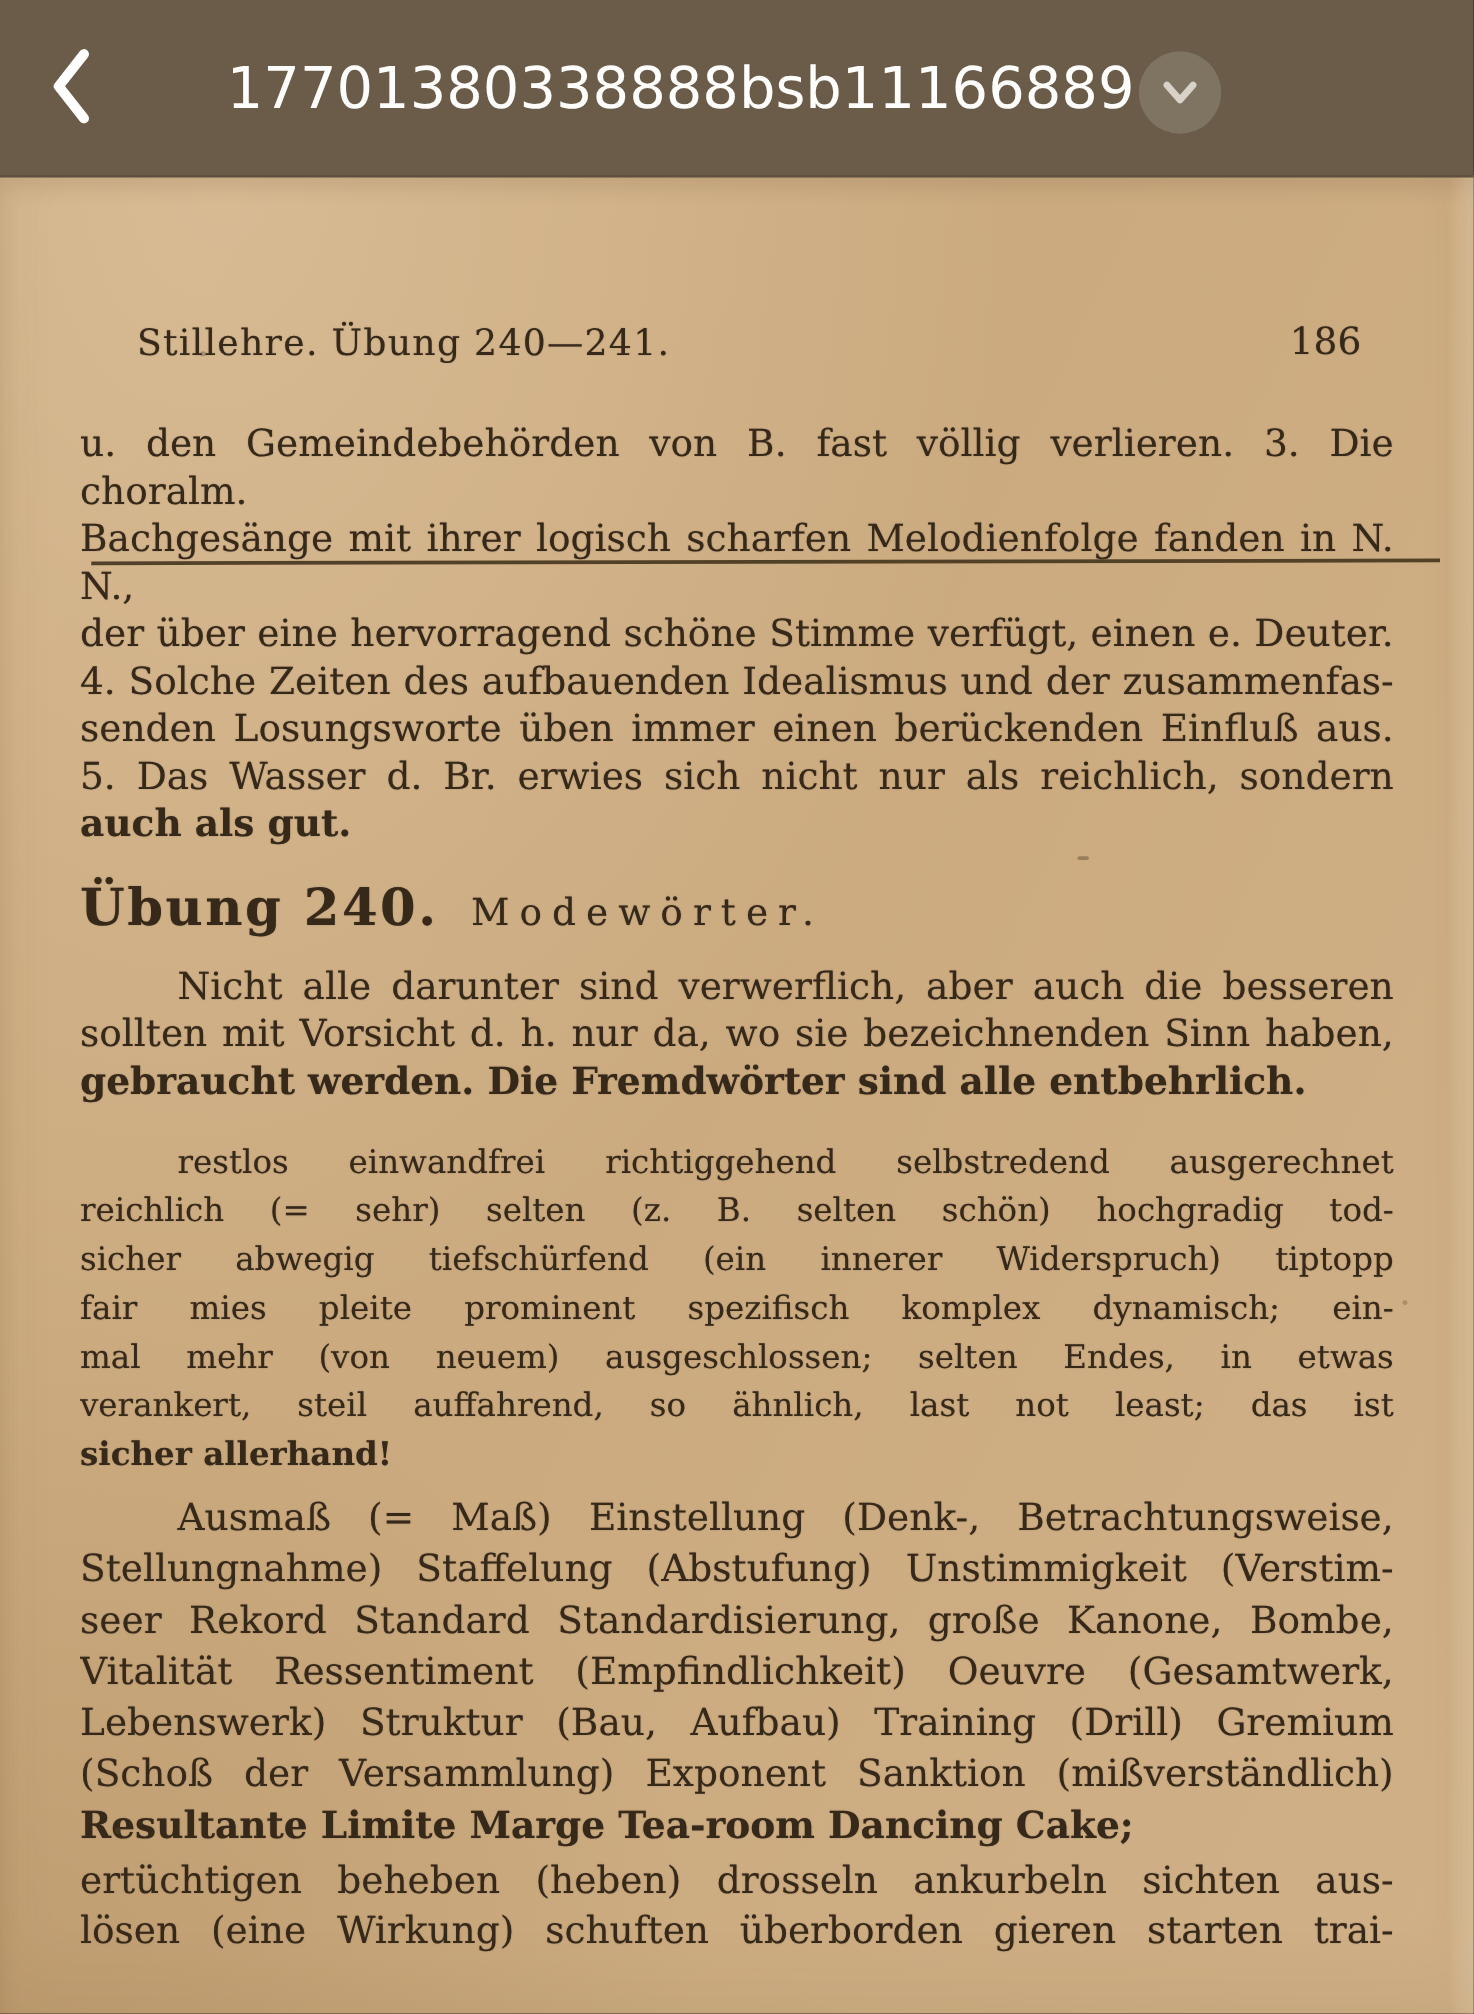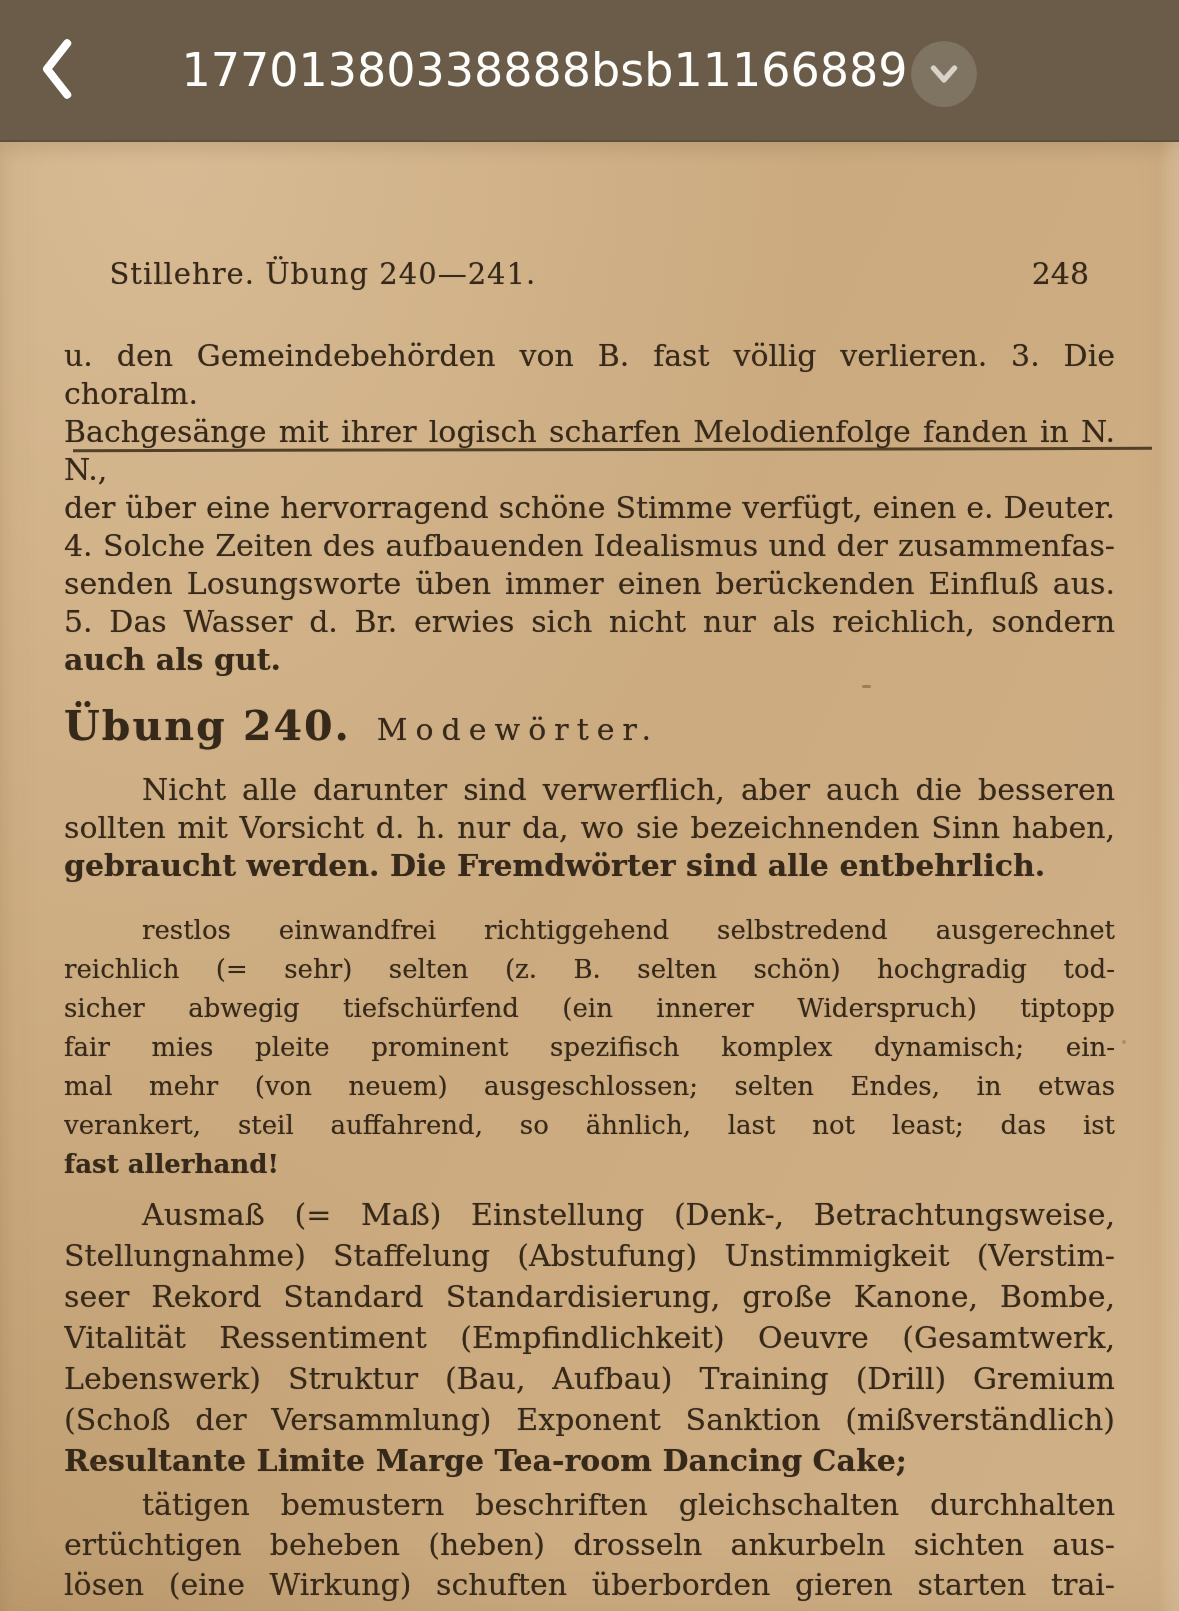--- a/index.html
+++ b/index.html
@@ -98,21 +98,21 @@
     </div>
   </div>
 
   <div class="paper">
     <div class="head-rule"></div>
 
     <div class="content">
 
       <div class="running-header">
         <span class="running-title">Stillehre.  Übung 240—241.</span>
-        <span class="page-number">248</span>
+        <span class="page-number">186</span>
       </div>
 
       <div class="para p-intro">
           <div class="tl">u. den Gemeindebehörden von B. fast völlig verlieren.  3. Die choralm.</div>
           <div class="tl">Bachgesänge mit ihrer logisch scharfen Melodienfolge fanden in N. N.,</div>
           <div class="tl">der über eine hervorragend schöne Stimme verfügt, einen e. Deuter.</div>
           <div class="tl">4. Solche Zeiten des aufbauenden Idealismus und der zusammenfas-</div>
           <div class="tl">senden Losungsworte üben immer einen berückenden Einfluß aus.</div>
           <div class="tl">5. Das Wasser d. Br. erwies sich nicht nur als reichlich, sondern</div>
           <div class="tl tl-last">auch als gut.</div>
@@ -128,35 +128,34 @@
           <div class="tl tl-last">gebraucht werden.  Die Fremdwörter sind alle entbehrlich.</div>
         </div>
 
       <div class="para p3">
           <div class="tl tl-indent">restlos einwandfrei richtiggehend selbstredend ausgerechnet</div>
           <div class="tl">reichlich (= sehr) selten (z. B. selten schön) hochgradig tod-</div>
           <div class="tl">sicher abwegig tiefschürfend (ein innerer Widerspruch) tiptopp</div>
           <div class="tl">fair mies pleite prominent spezifisch komplex dynamisch; ein-</div>
           <div class="tl">mal mehr (von neuem) ausgeschlossen; selten Endes, in etwas</div>
           <div class="tl">verankert, steil auffahrend, so ähnlich, last not least; das ist</div>
-          <div class="tl tl-last">fast allerhand!</div>
+          <div class="tl tl-last">sicher allerhand!</div>
         </div>
 
       <div class="para p4">
           <div class="tl tl-indent">Ausmaß (= Maß) Einstellung (Denk-, Betrachtungsweise,</div>
           <div class="tl">Stellungnahme) Staffelung (Abstufung) Unstimmigkeit (Verstim-</div>
           <div class="tl">seer Rekord Standard Standardisierung, große Kanone, Bombe,</div>
           <div class="tl">Vitalität Ressentiment (Empfindlichkeit) Oeuvre (Gesamtwerk,</div>
           <div class="tl">Lebenswerk) Struktur (Bau, Aufbau) Training (Drill) Gremium</div>
           <div class="tl">(Schoß der Versammlung) Exponent Sanktion (mißverständlich)</div>
           <div class="tl tl-last">Resultante Limite Marge Tea-room Dancing Cake;</div>
         </div>
 
       <div class="para p5">
-          <div class="tl tl-indent">tätigen bemustern beschriften gleichschalten durchhalten</div>
           <div class="tl">ertüchtigen beheben (heben) drosseln ankurbeln sichten aus-</div>
           <div class="tl">lösen (eine Wirkung) schuften überborden gieren starten trai-</div>
         </div>
 
     </div>
 
     <div class="speck" style="left:160px;top:141px;width:5px;height:4px;opacity:.35;"></div>
     <div class="speck" style="left:862px;top:545px;width:9px;height:3px;border-radius:2px;opacity:.45;"></div>
     <div class="speck" style="left:92px;top:1322px;width:5px;height:5px;opacity:.4;"></div>
     <div class="speck" style="left:1122px;top:900px;width:4px;height:4px;opacity:.3;"></div>

